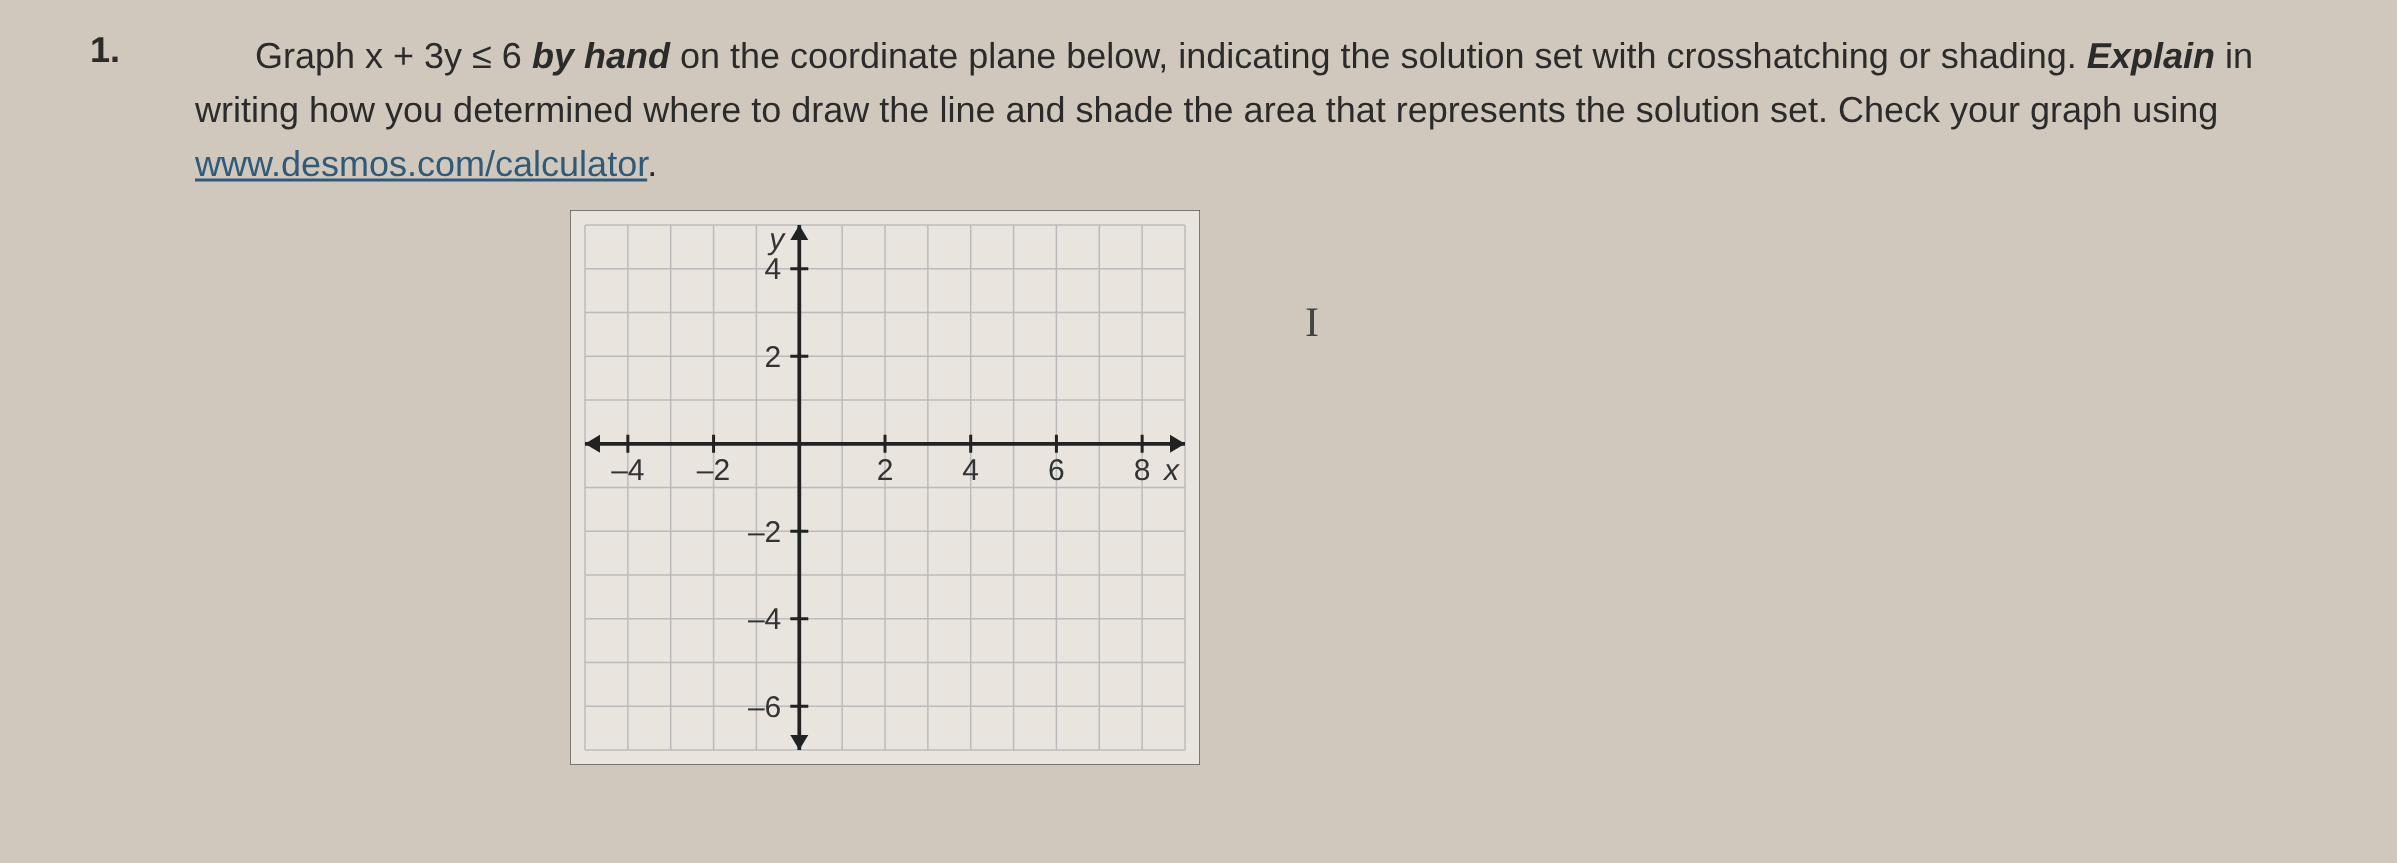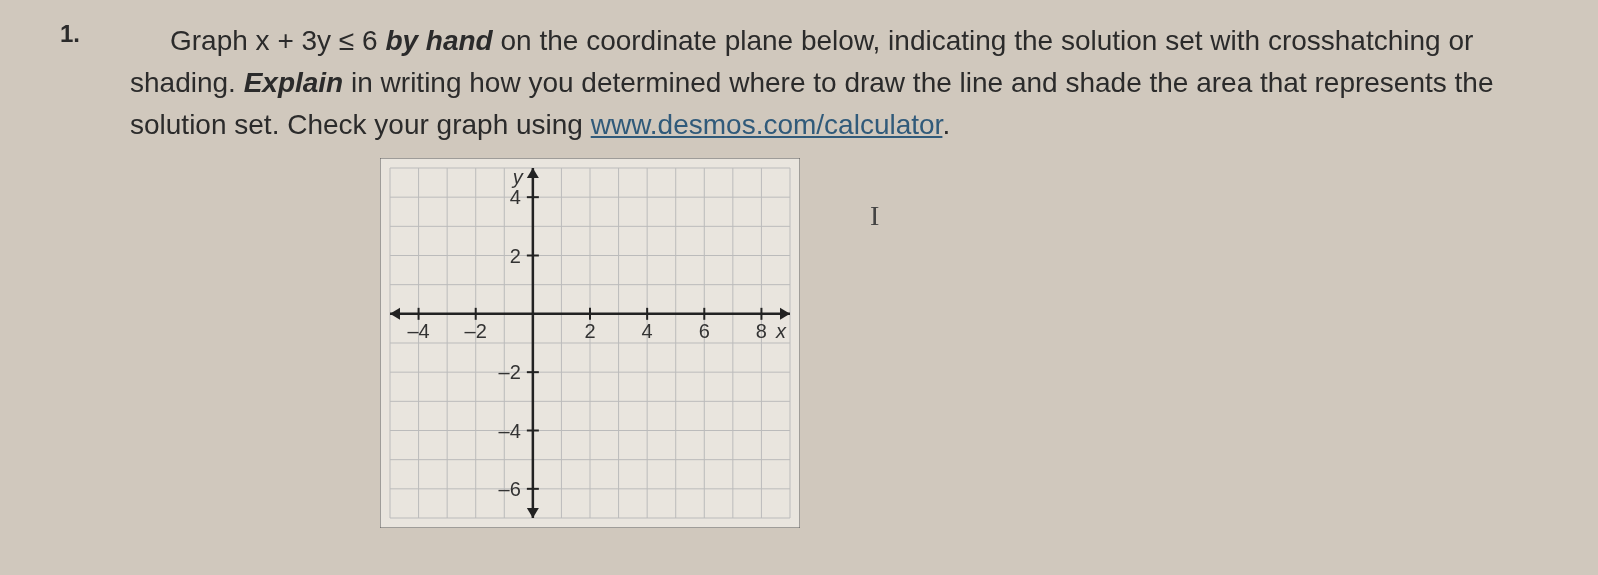--- a/index.html
+++ b/index.html
@@ -17,21 +17,21 @@
       align-items: flex-start;
       gap: 40px;
     }
     .number {
       font-size: 24px;
       font-weight: bold;
       min-width: 30px;
     }
     .body {
       flex: 1;
-      font-size: 28px;
+      font-size: 24px;
       line-height: 1.5;
       text-indent: 40px;
     }
     .bi { font-style: italic; font-weight: bold; }
     .link { color: #305a7a; text-decoration: underline; }
     .graph-wrap {
       margin-left: 250px;
       margin-top: 12px;
     }
     .cursor {

